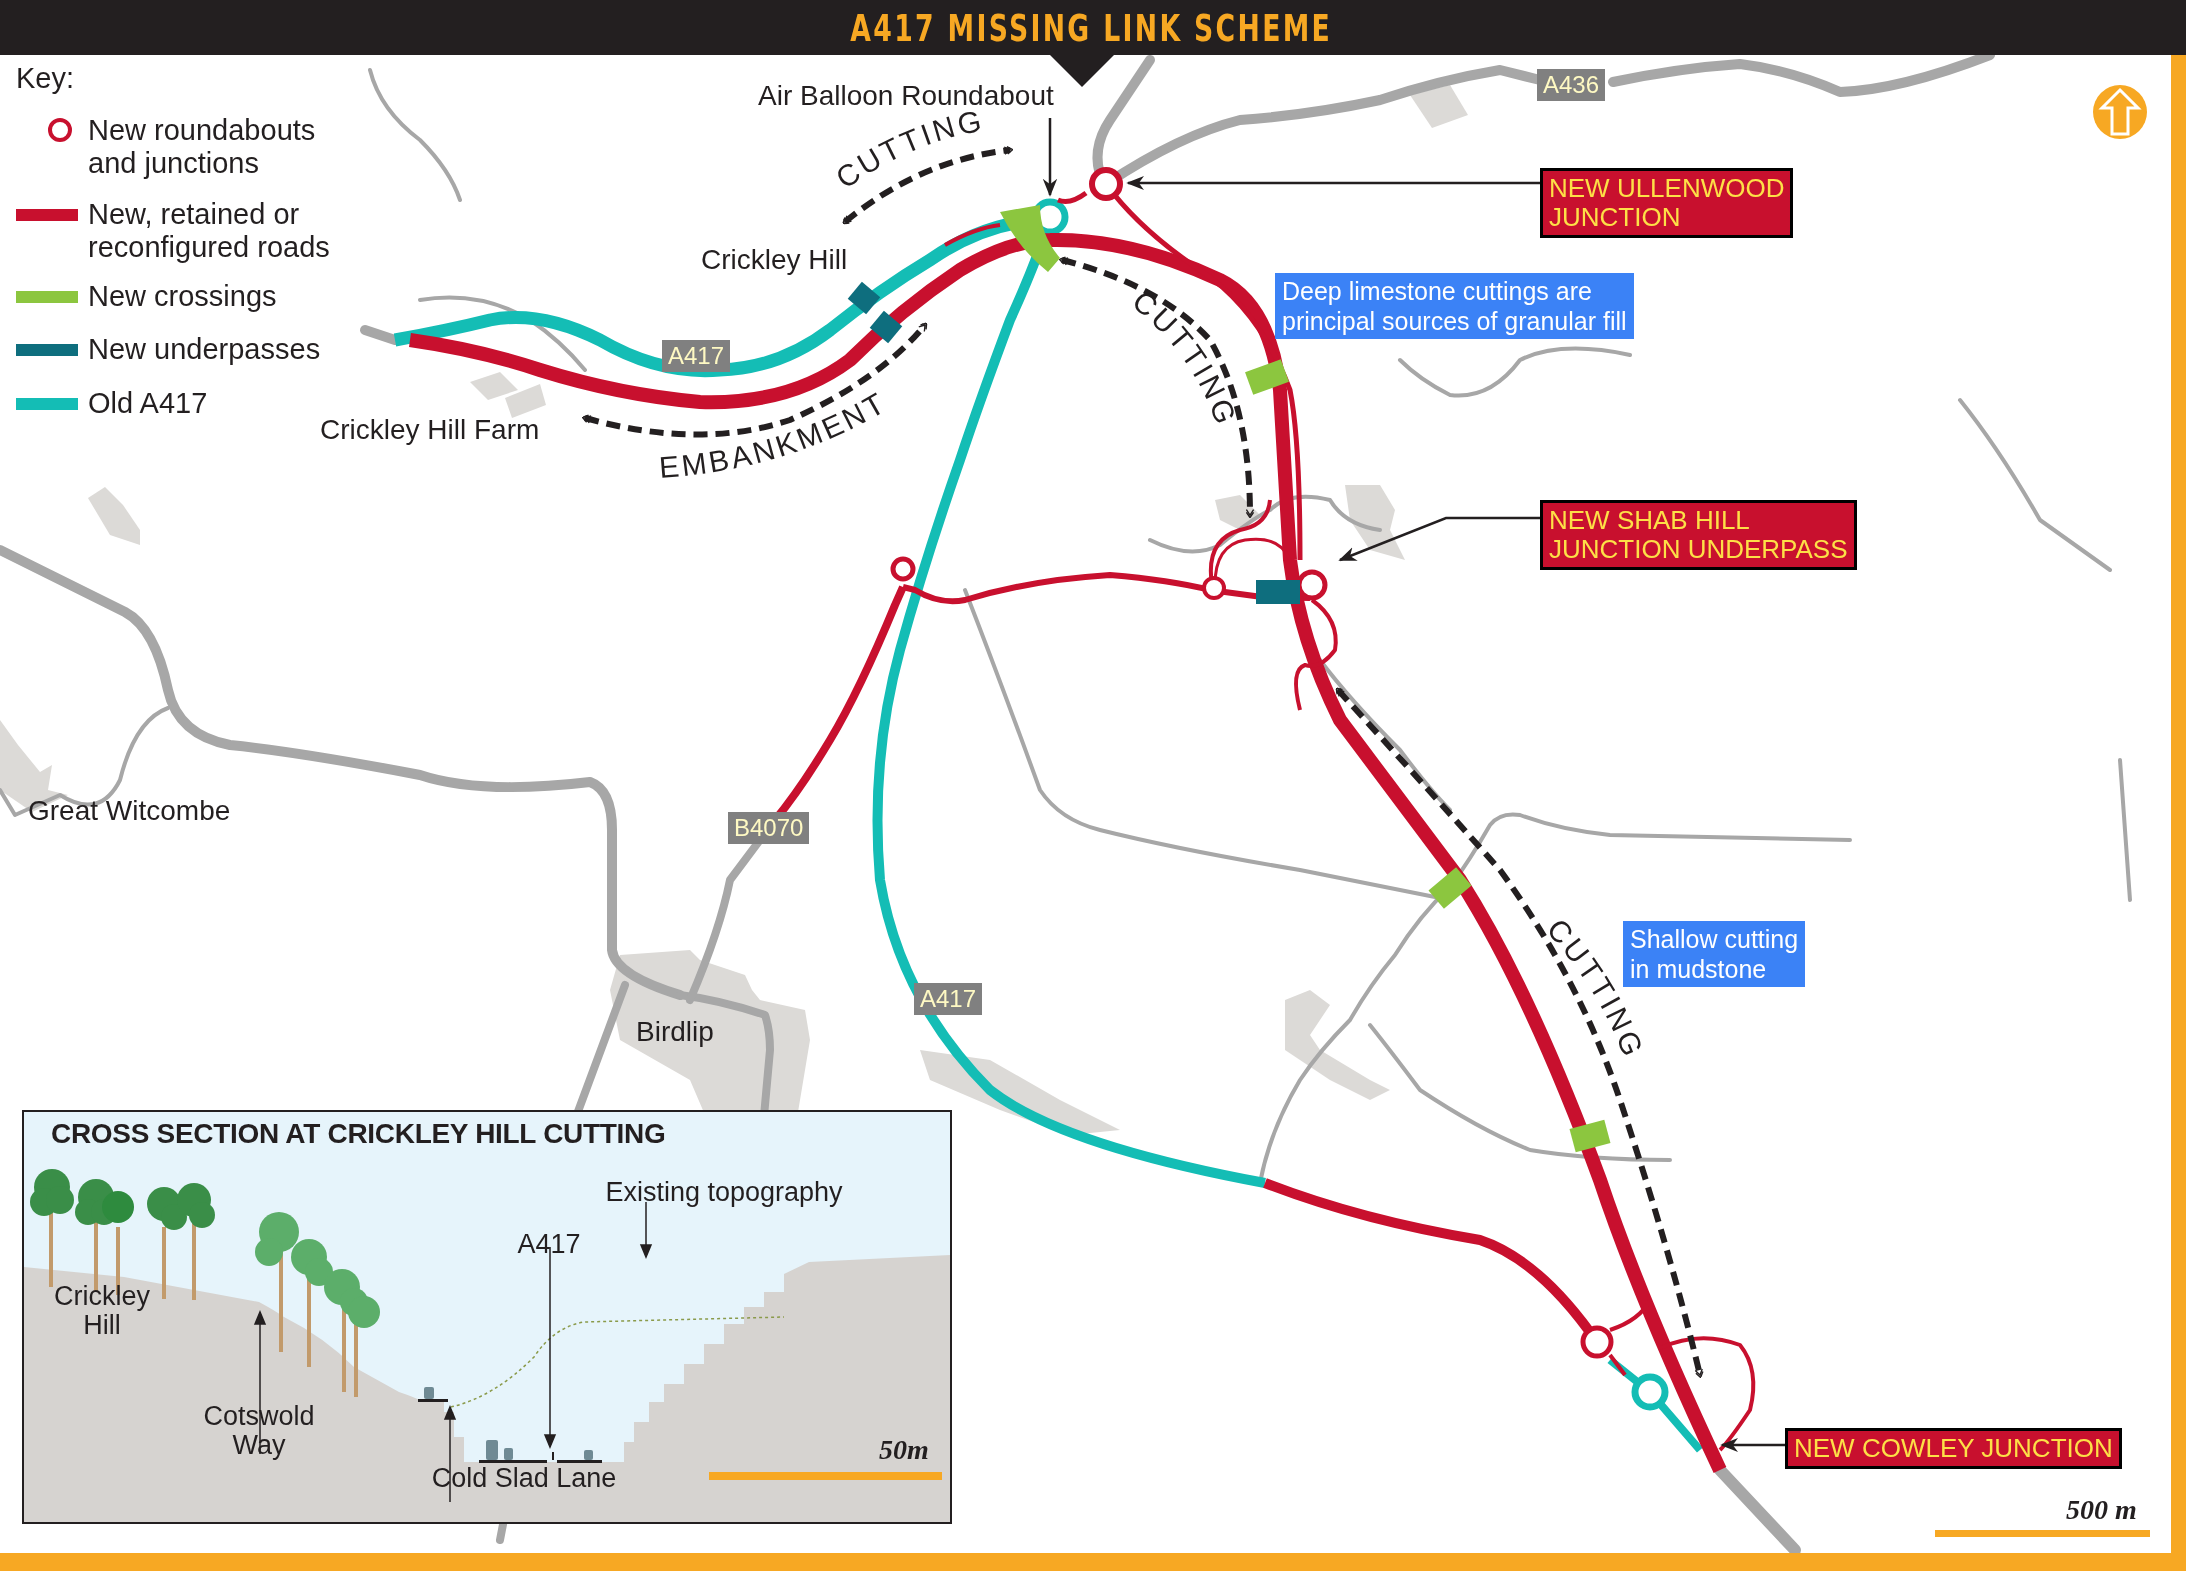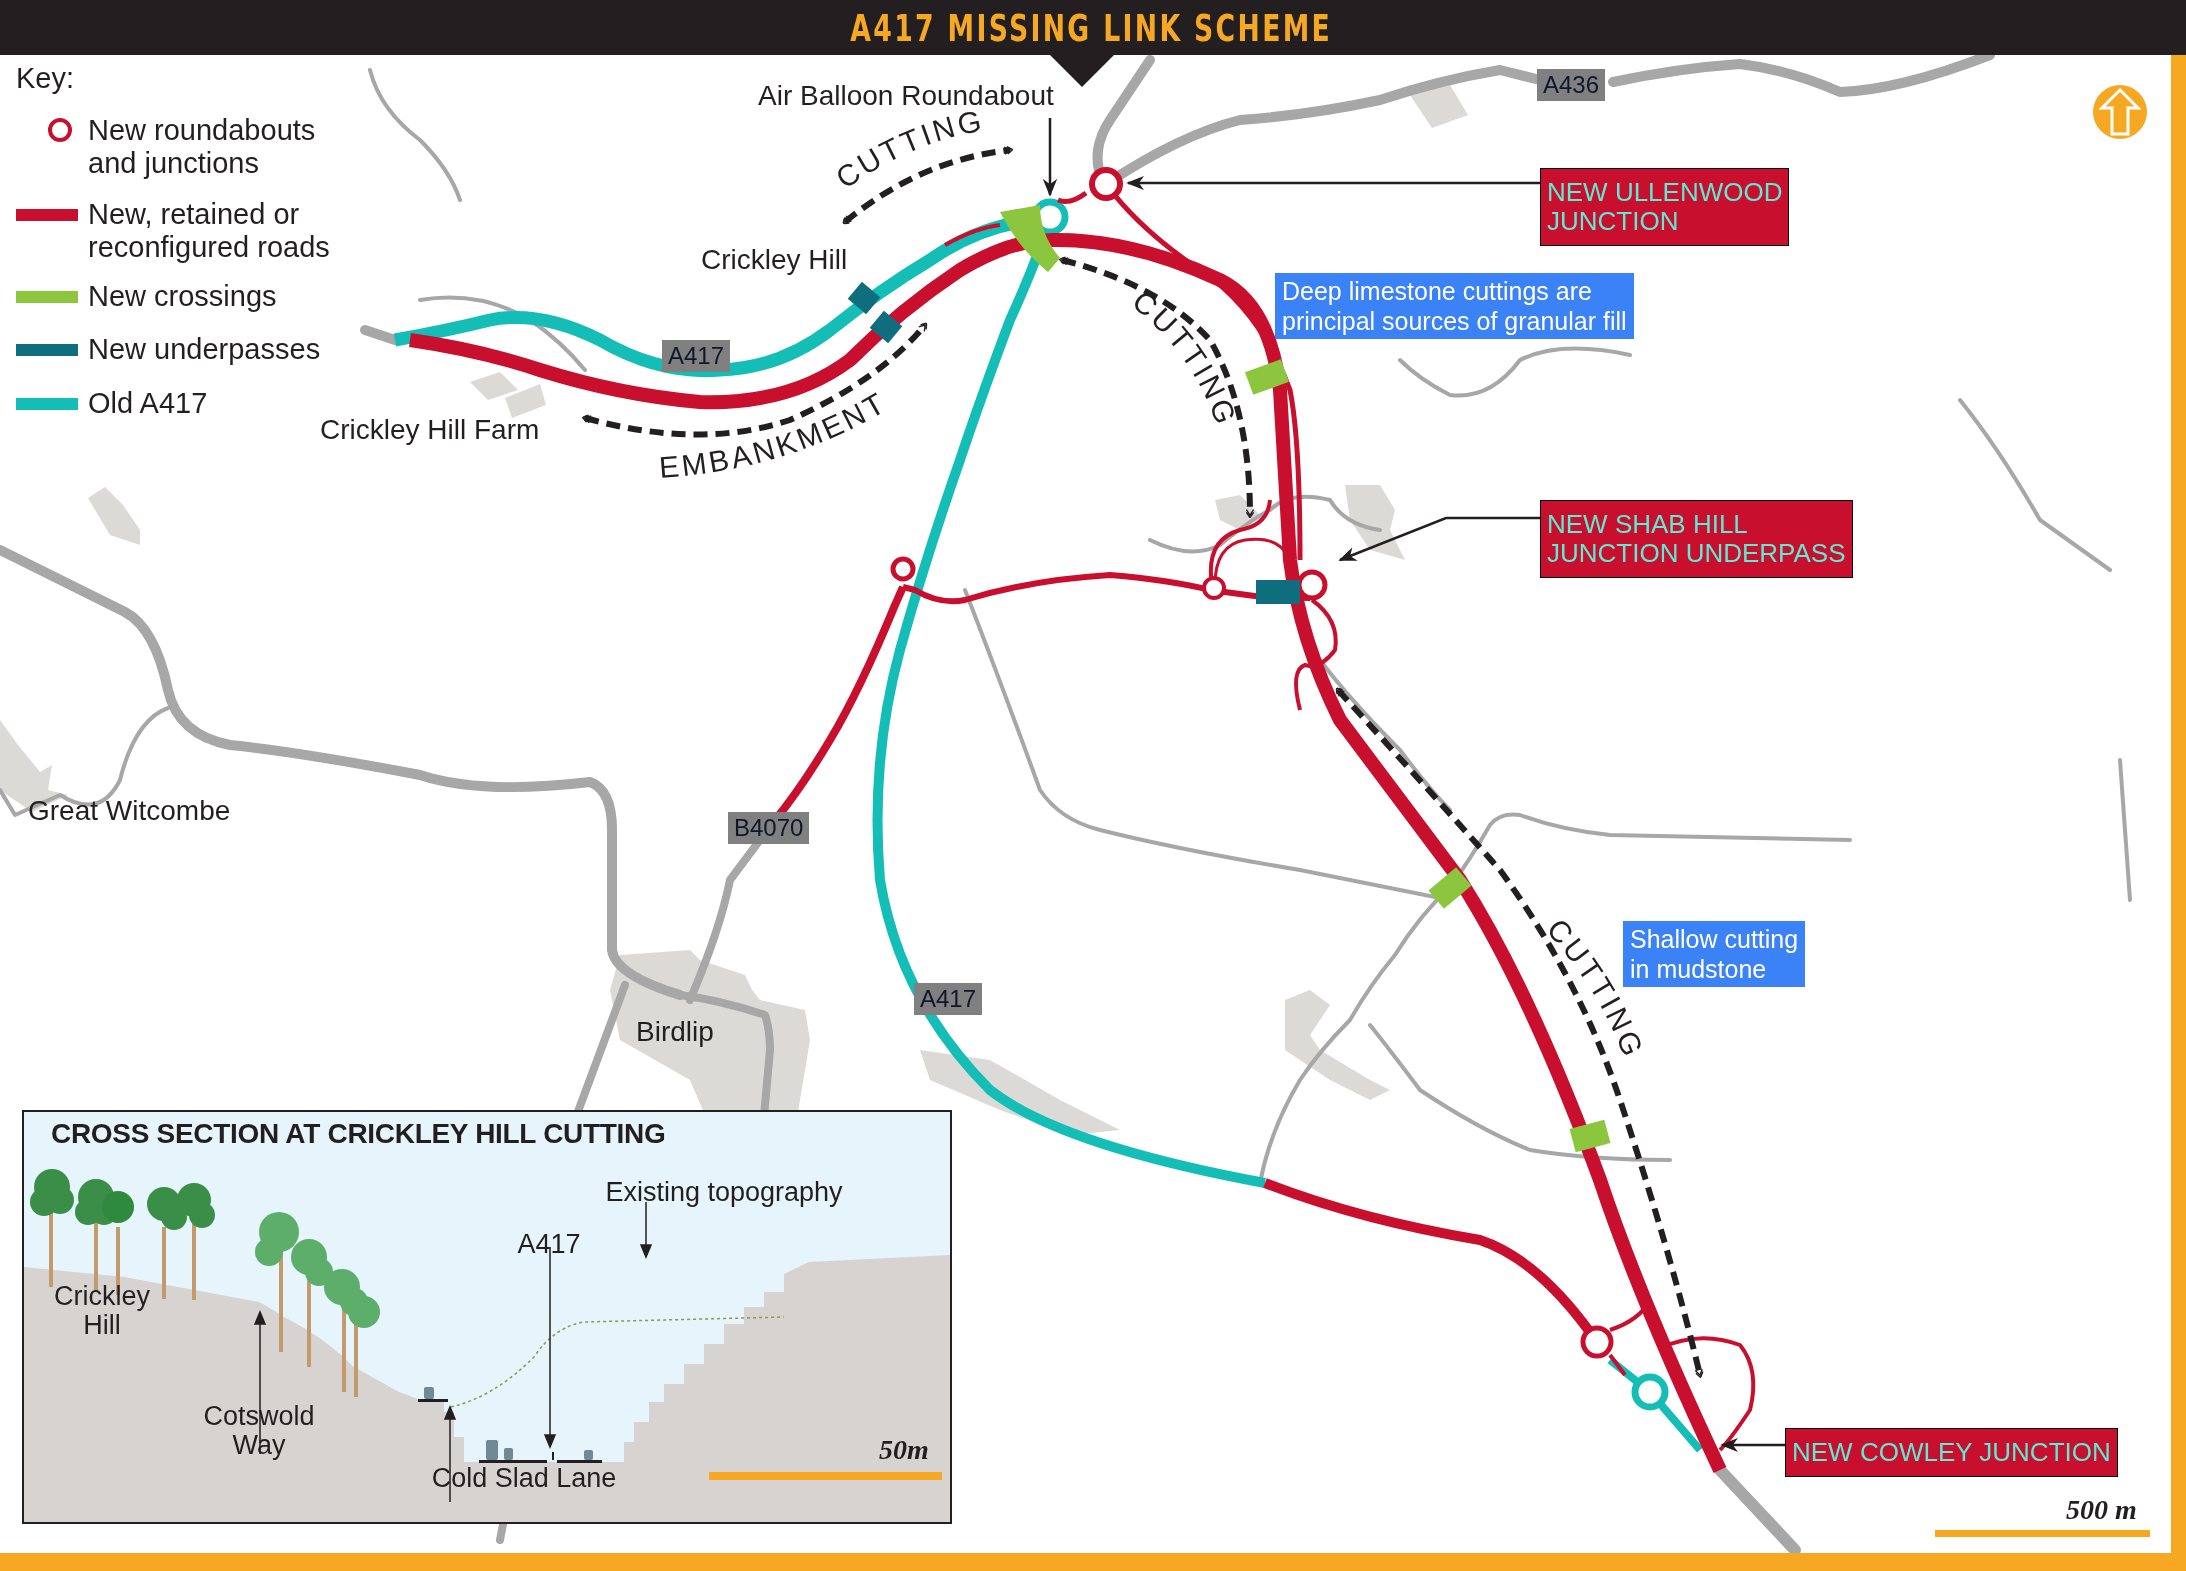--- a/index.html
+++ b/index.html
@@ -10,22 +10,22 @@
   .header-pointer{position:absolute;left:1050px;top:55px;width:0;height:0;border-left:32px solid transparent;border-right:32px solid transparent;border-top:32px solid #231f20;}
   .border-right{position:absolute;left:2171px;top:55px;width:15px;height:1516px;background:#f7a823;}
   .border-bottom{position:absolute;left:0;top:1553px;width:2186px;height:18px;background:#f7a823;}
   .key{position:absolute;left:16px;top:62px;font-size:29px;line-height:33px;}
   .key-title{position:absolute;left:0;top:0;white-space:nowrap;}
   .key-item{position:absolute;left:0;width:340px;}
   .key-swatch{position:absolute;left:0;width:62px;height:12px;}
   .key-circle{position:absolute;left:32px;width:24px;height:24px;border:4px solid #c8102e;border-radius:50%;box-sizing:border-box;background:#fff;}
   .key-label{position:absolute;left:72px;top:0;white-space:pre-line;}
   .place{position:absolute;font-size:28px;white-space:nowrap;color:#231f20;}
-  .shield{position:absolute;background:#808080;color:#0f172a;font-size:24px;padding:2px 6px;line-height:28px;white-space:nowrap;}
-  .callout-red{position:absolute;background:#c8102e;color:#5eead4;font-size:26px;line-height:29px;padding:9px 6px;white-space:pre-line;border:1px solid #000000;}
+  .shield{position:absolute;background:#808080;color:#fef9c3;font-size:24px;padding:2px 6px;line-height:28px;white-space:nowrap;}
+  .callout-red{position:absolute;background:#c8102e;color:#fde047;font-size:26px;line-height:29px;padding:3px 6px;white-space:pre-line;border:3px solid #000000;}
   .callout-dark{position:absolute;background:#3b82f6;color:#fff;font-size:25px;line-height:30px;padding:3px 7px;white-space:pre-line;}
   .curve-text{font-family:"Liberation Sans",sans-serif;font-size:30px;letter-spacing:3px;fill:#231f20;}
   .inset{position:absolute;left:22px;top:1110px;width:926px;height:410px;border:2px solid #231f20;background:#e6f4fb;overflow:hidden;}
   .inset-title{position:absolute;left:10px;top:6px;font-size:28px;font-weight:bold;white-space:nowrap;letter-spacing:-0.3px;margin-left:17px;}
   .inset-label{position:absolute;font-size:27px;text-align:center;line-height:29px;white-space:pre-line;}
   .scale-label{position:absolute;font-family:"Liberation Serif","DejaVu Serif",serif;font-style:italic;font-weight:bold;font-size:28px;white-space:nowrap;}
   .north{position:absolute;left:2092px;top:84px;width:56px;height:56px;}
 </style>
 </head>
 <body>

